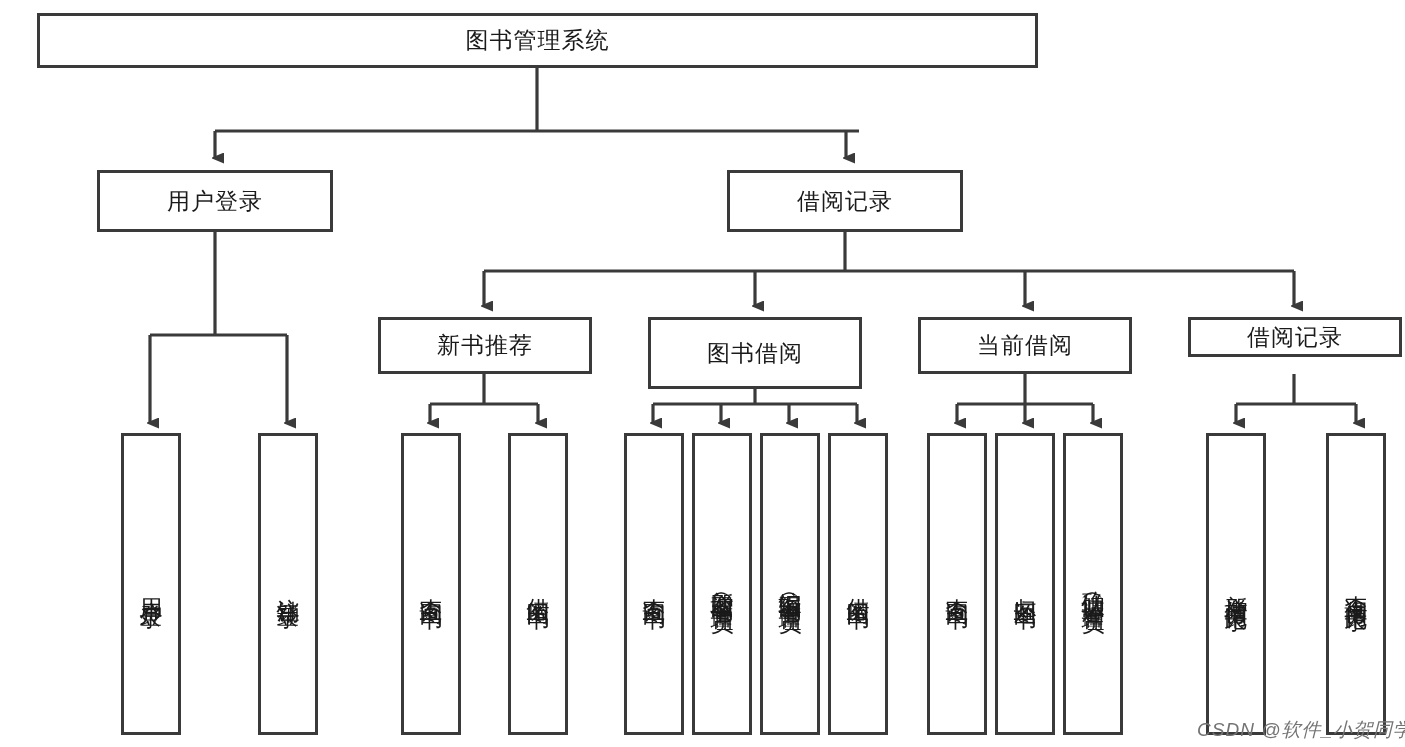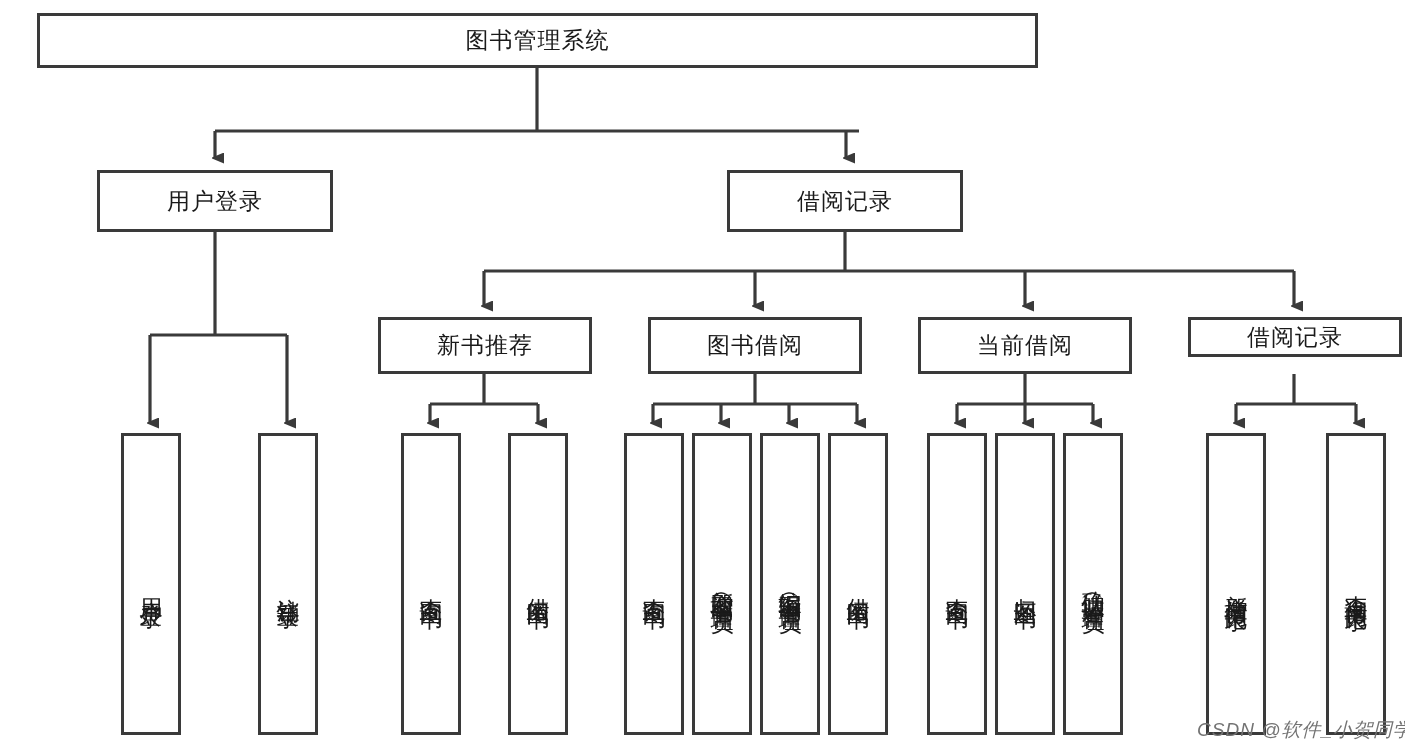--- a/index.html
+++ b/index.html
@@ -81,21 +81,21 @@
   <div class="node h" style="left:81px;top:170px;width:236px;height:62px;">
     <span>用户登录</span>
   </div>
   <div class="node h" style="left:711px;top:170px;width:236px;height:62px;">
     <span>借阅记录</span>
   </div>
 
   <div class="node h" style="left:362px;top:317px;width:214px;height:57px;justify-content:center;">
     <span>新书推荐</span>
   </div>
-  <div class="node h" style="left:632px;top:317px;width:214px;height:57px;">
+  <div class="node h" style="left:632px;top:317px;width:214px;height:72px;">
     <span>图书借阅</span>
   </div>
   <div class="node h" style="left:902px;top:317px;width:214px;height:57px;">
     <span>当前借阅</span>
   </div>
   <div class="node h" style="left:1172px;top:317px;width:214px;height:40px;">
     <span>借阅记录</span>
   </div>
 
   <div class="node v" style="left:105px;top:433px;width:60px;height:302px;">

